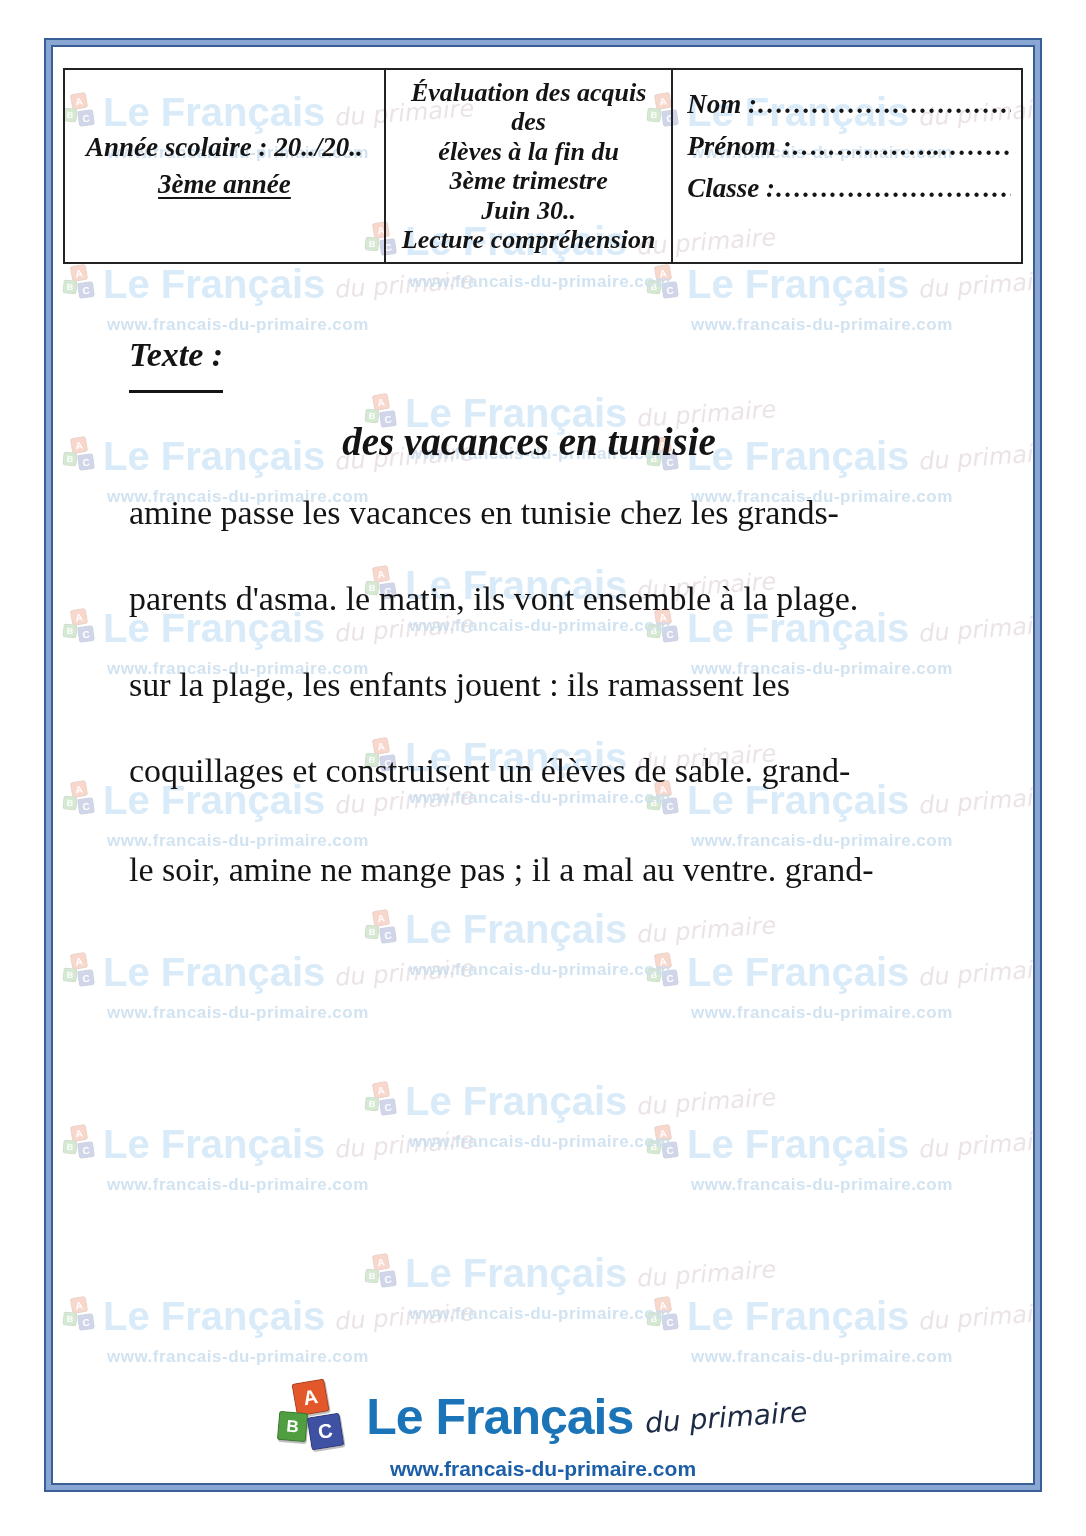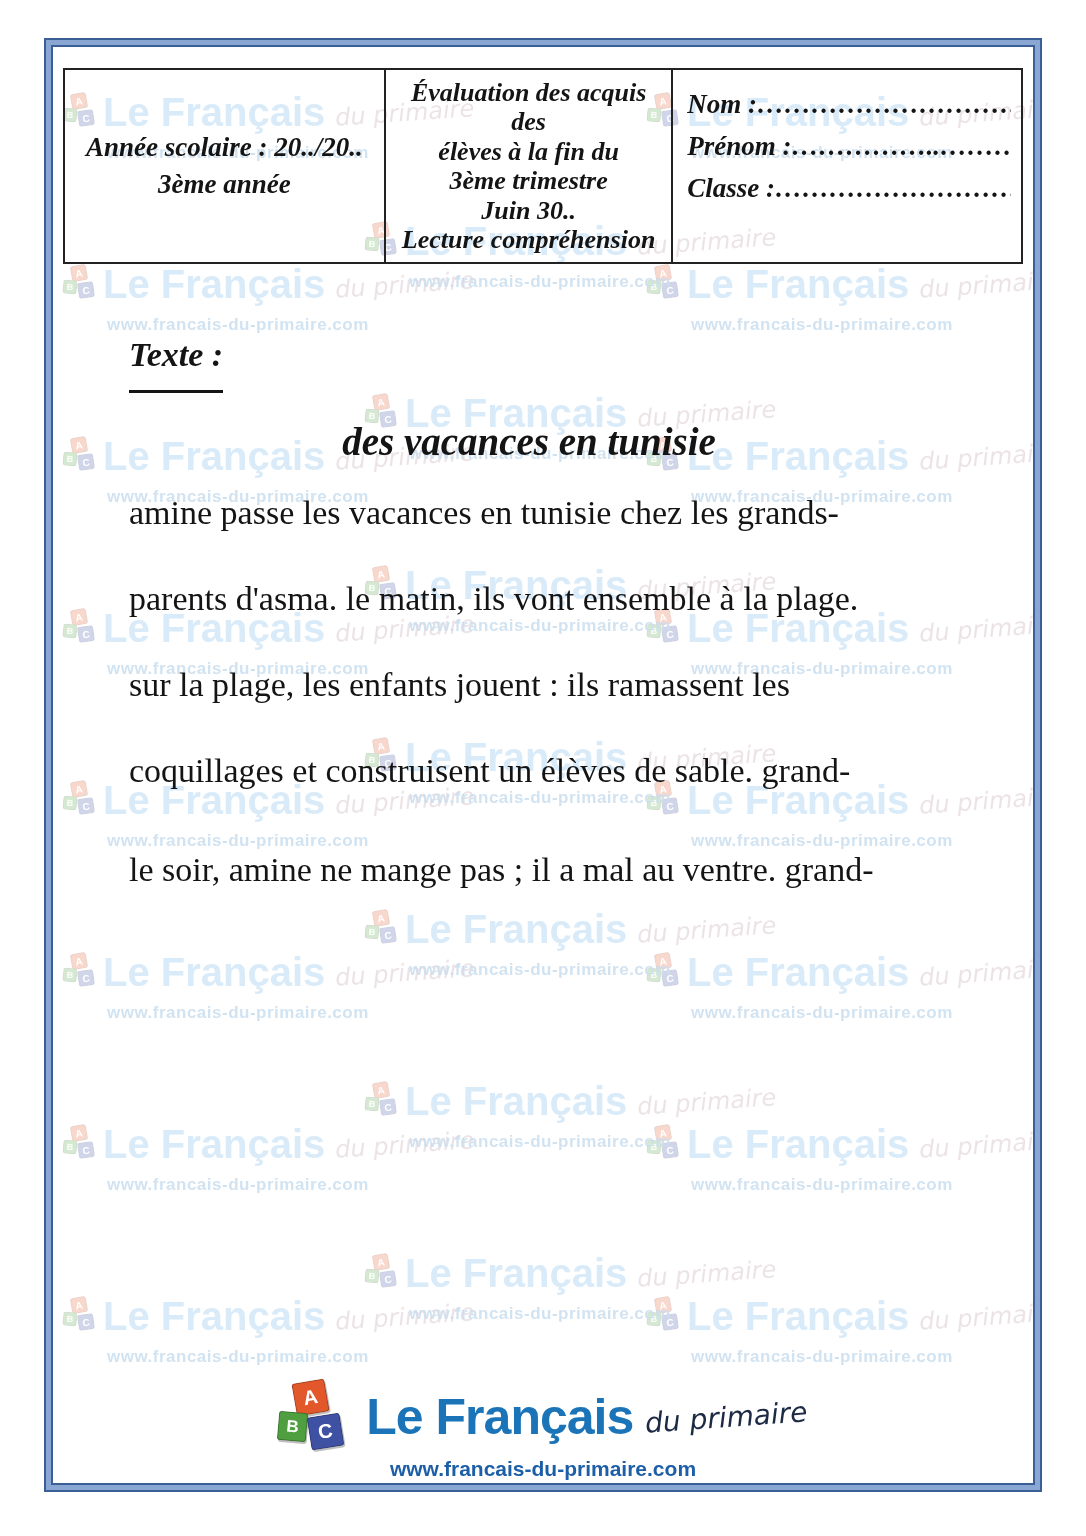--- a/index.html
+++ b/index.html
@@ -68,21 +68,21 @@
     border: 2px solid #222222;
     vertical-align: middle;
     padding: 8px 10px;
     height: 143px;
     font-style: italic; font-weight: bold;
   }
   td.cell-left  { width: 33.5%; text-align: center; font-size: 27px; }
   td.cell-mid   { width: 30.0%; text-align: center; font-size: 26px; vertical-align: middle; }
   td.cell-right { width: 36.5%; text-align: left;  font-size: 27px; vertical-align: top; padding-top: 14px; padding-left: 14px; }
   .cell-left .year-line { margin-bottom: 6px; }
-  .cell-left .grade-line { text-underline-offset: 4px; text-decoration-thickness: 2px; }
+  .cell-left .grade-line { text-decoration: underline; text-underline-offset: 4px; text-decoration-thickness: 2px; }
   .cell-mid div { line-height: 1.13; }
   .cell-right div { line-height: 1.55; overflow: hidden; white-space: nowrap; }
 
   
   .content { position: relative; z-index: 2; margin-left: 76px; margin-right: 44px; }
   .texte-heading {
     display: inline-block;
     margin-top: 74px;
     font-size: 34px; font-weight: bold; font-style: italic;
     border-bottom: 3px solid #141414; padding-bottom: 18px;

